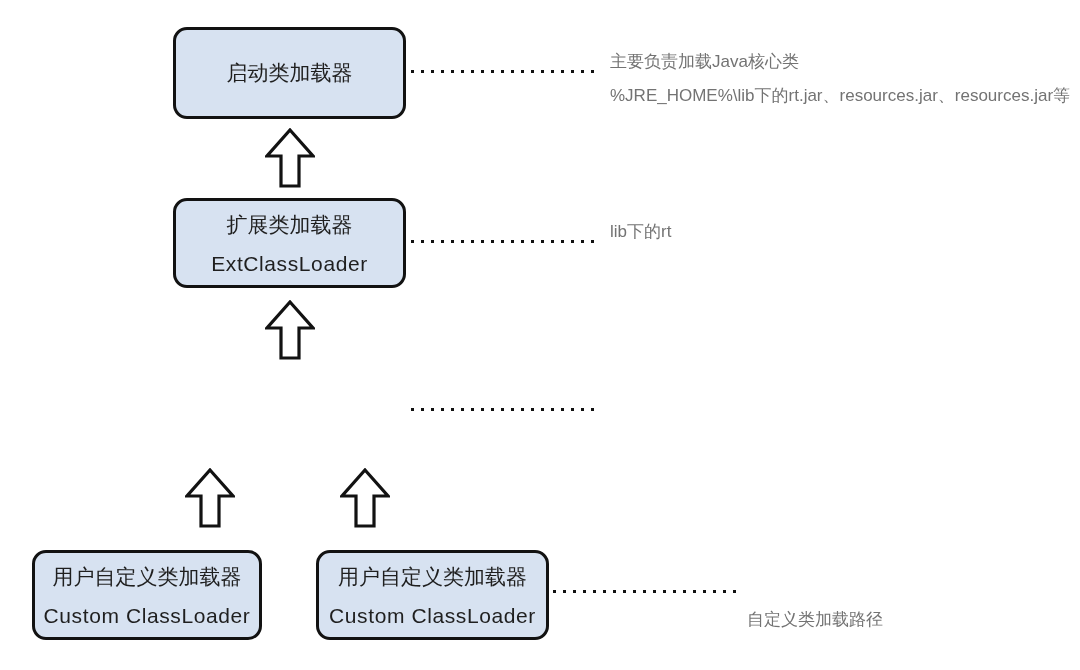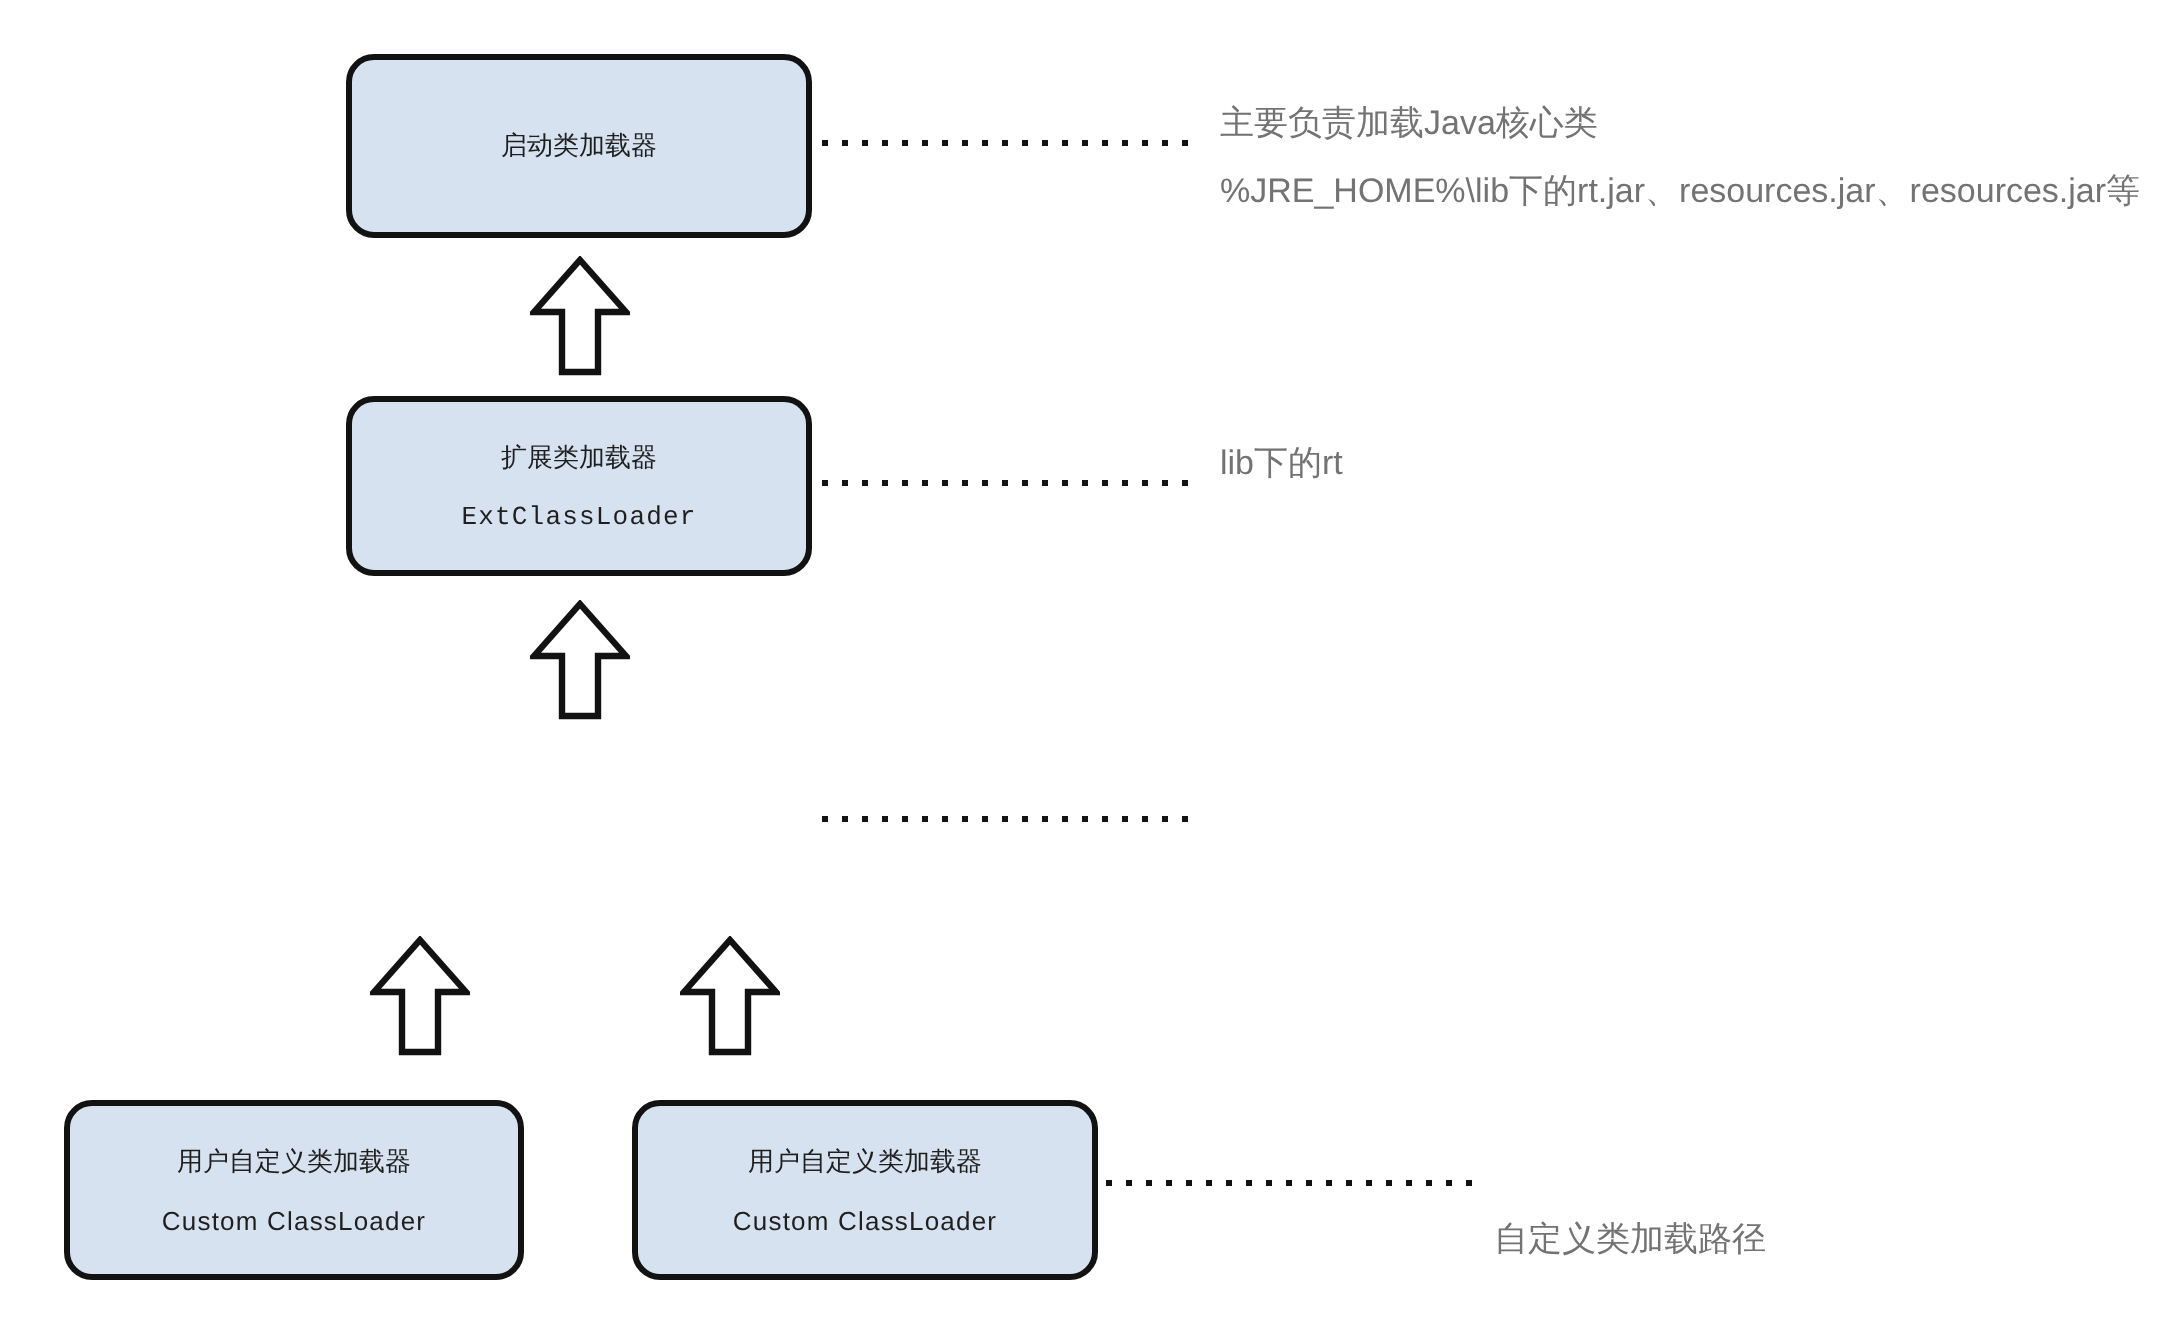--- a/index.html
+++ b/index.html
@@ -20,28 +20,28 @@
     box-sizing: border-box;
     background: var(--box-fill, #d7e2f1);
     border: 3px solid var(--box-border, #121212);
     border-radius: 14px;
     display: flex;
     flex-direction: column;
     align-items: center;
     justify-content: center;
     gap: 13px;
     color: var(--text-color, #1f1f1f);
-    font-size: 13px;
+    font-size: 21px;
     text-align: center;
   }
   .node .label-en {
     letter-spacing: 0.6px;
   }
   #box-bootstrap { left: 173px; top: 27px;  width: 233px; height: 92px; }
-  #box-ext       { left: 173px; top: 198px; width: 233px; height: 90px; font-family: Liberation Mono, monospace; }
+  #box-ext       { left: 173px; top: 198px; width: 233px; height: 90px; }
   #box-app       { left: 173px; top: 364px; width: 233px; height: 94px; }
   #box-custom-1  { left: 32px;  top: 550px; width: 230px; height: 90px; }
   #box-custom-2  { left: 316px; top: 550px; width: 233px; height: 90px; }
 
   .arrow {
     position: absolute;
     width: 50px;
     height: 60px;
   }
   #arrow-1 { left: 265px; top: 128px; }

